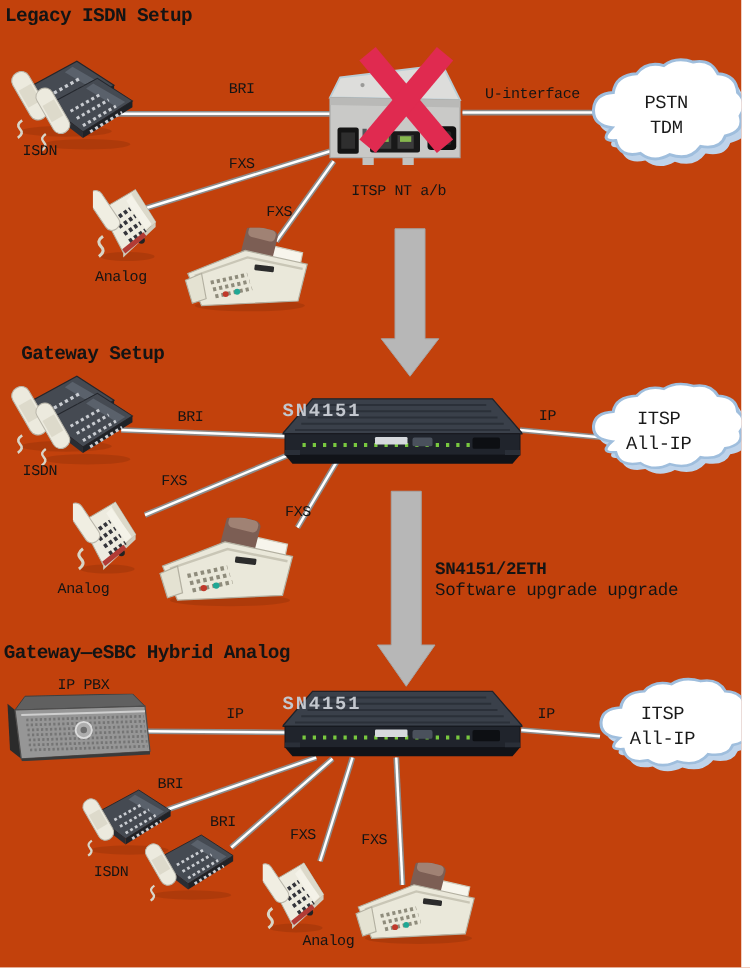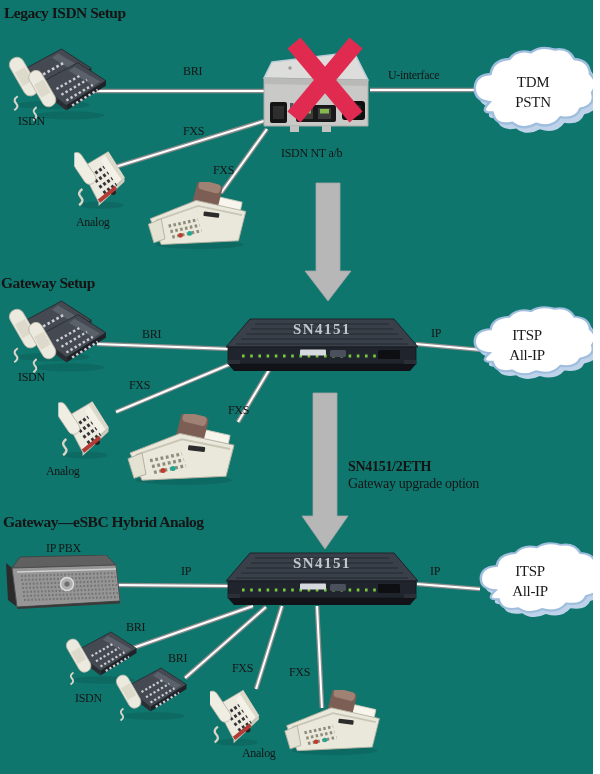--- a/index.html
+++ b/index.html
@@ -1,34 +1,34 @@
 <!DOCTYPE html>
 <html><head>
 <meta charset="utf-8">
 <style>
   html,body{margin:0;padding:0;background:#ffffff;}
   #stage{
-    position:relative;width:593px;height:774px;background:#0f766e;overflow:hidden;
-    font-family:Liberation Serif, serif;color:#141414;
+    position:relative;width:593px;height:774px;background:#c2410c;overflow:hidden;
+    font-family:Liberation Mono, monospace;color:#141414;
   }
   .abs{position:absolute;}
   .lbl{
     position:absolute;font-size:12px;line-height:1.05;letter-spacing:-0.3px;
     white-space:nowrap;color:#141414;
   }
   .title{font-weight:bold;font-size:15.5px;letter-spacing:-0.5px;}
   .cloud-lbl{
     position:absolute;text-align:center;font-size:15px;line-height:1.3;
     letter-spacing:-0.3px;color:#1a1a1a;
   }
   .devlabel{
-    position:absolute;text-align:center;color:#c3c7ce;font-size:15px;
+    position:absolute;text-align:left;color:#c3c7ce;font-size:15px;
     letter-spacing:1.5px;font-weight:bold;
   }
-  .note{position:absolute;line-height:1.2;margin-top:11px;}
+  .note{position:absolute;line-height:1.2;}
   .note .n1{font-weight:bold;font-size:14px;letter-spacing:-0.3px;}
   .note .n2{font-size:14px;letter-spacing:-0.3px;}
   svg{display:block;}
   .cable .outer{stroke:#8c8c8c;stroke-width:4.6;stroke-linecap:butt;}
   .cable .inner{stroke:#ffffff;stroke-width:2.0;stroke-linecap:butt;}
   .blockarrow{fill:#b7b7b7;stroke:#a5a5a5;stroke-width:0.8;}
 </style>
 </head>
 <body>
 
@@ -288,42 +288,42 @@
     <line x1="72" y1="7" x2="10" y2="81" stroke="#e02a50" stroke-width="17"></line>
   </svg>
 
   <div class="lbl title" style="left:4px;top:5px">Legacy ISDN Setup</div>
   <div class="lbl" style="left:183px;top:65px">BRI</div>
   <div class="lbl" style="left:388px;top:69px">U-interface</div>
   <div class="lbl" style="left:183px;top:125px">FXS</div>
   <div class="lbl" style="left:213px;top:164px">FXS</div>
   <div class="lbl" style="left:18px;top:115px">ISDN</div>
   <div class="lbl" style="left:76px;top:216px">Analog</div>
-  <div class="lbl" style="left:281px;top:147px">ISDN NT a/b</div>
+  <div class="lbl" style="left:281px;top:147px">ITSP NT a/b</div>
   <div class="cloud-lbl" style="left:473px;top:73px;width:120px">
+    <div>PSTN</div>
     <div>TDM</div>
-    <div>PSTN</div>
   </div>
 
-  <div class="lbl title" style="left:1px;top:275px">Gateway Setup</div>
+  <div class="lbl title" style="left:17px;top:275px">Gateway Setup</div>
   <div class="lbl" style="left:142px;top:328px">BRI</div>
   <div class="lbl" style="left:431px;top:327px">IP</div>
   <div class="lbl" style="left:129px;top:379px">FXS</div>
   <div class="lbl" style="left:228px;top:404px">FXS</div>
   <div class="lbl" style="left:18px;top:371px">ISDN</div>
   <div class="lbl" style="left:46px;top:465px">Analog</div>
   <div class="devlabel" style="left:226px;top:321px;width:192px">SN4151</div>
   <div class="cloud-lbl" style="left:467px;top:326px;width:120px">
     <div>ITSP</div>
     <div>All-IP</div>
   </div>
 
   <div class="note" style="left:348px;top:448px">
     <div class="n1">SN4151/2ETH</div>
-    <div class="n2">Gateway upgrade option</div>
+    <div class="n2">Software upgrade upgrade</div>
   </div>
 
   <div class="lbl title" style="left:3px;top:514px">Gateway—eSBC Hybrid Analog</div>
   <div class="lbl" style="left:46px;top:542px">IP PBX</div>
   <div class="lbl" style="left:181px;top:565px">IP</div>
   <div class="lbl" style="left:430px;top:565px">IP</div>
   <div class="lbl" style="left:126px;top:621px">BRI</div>
   <div class="lbl" style="left:168px;top:652px">BRI</div>
   <div class="lbl" style="left:75px;top:692px">ISDN</div>
   <div class="lbl" style="left:232px;top:662px">FXS</div>

